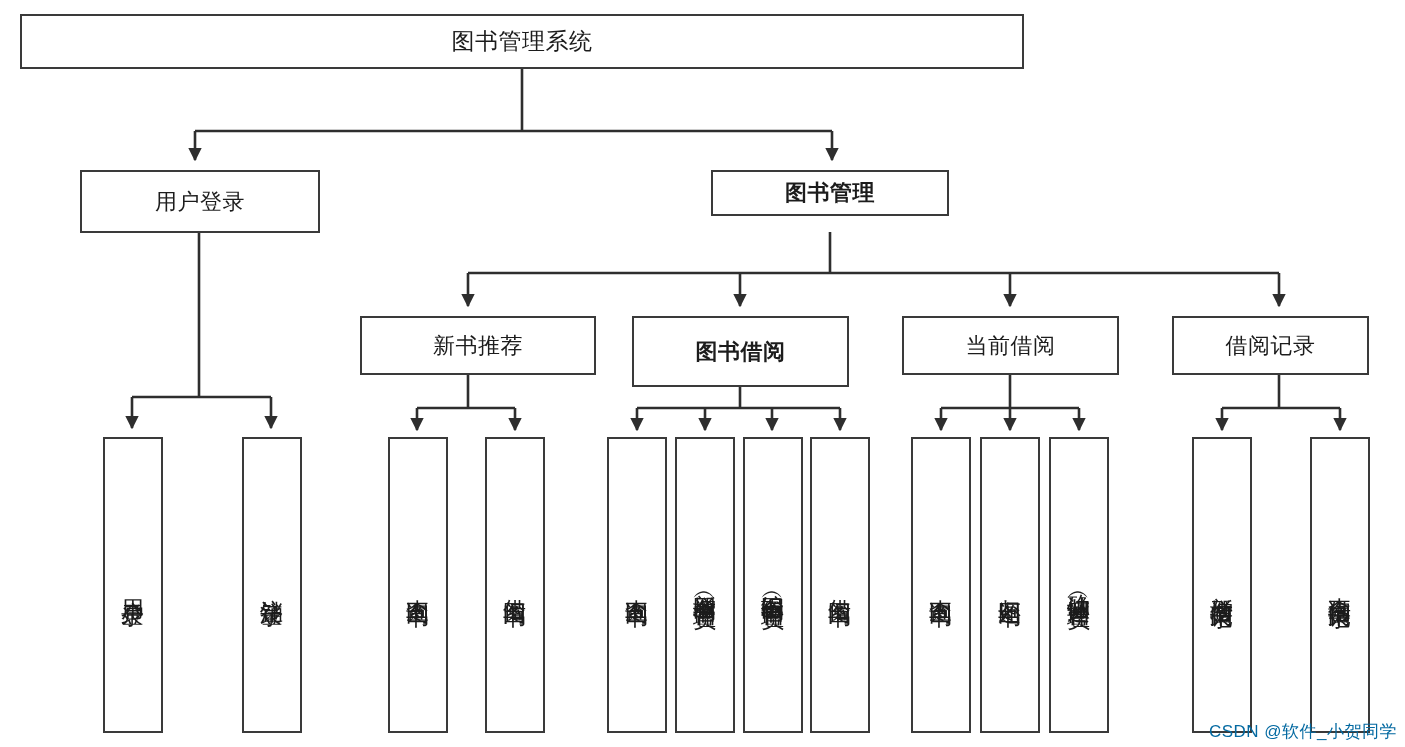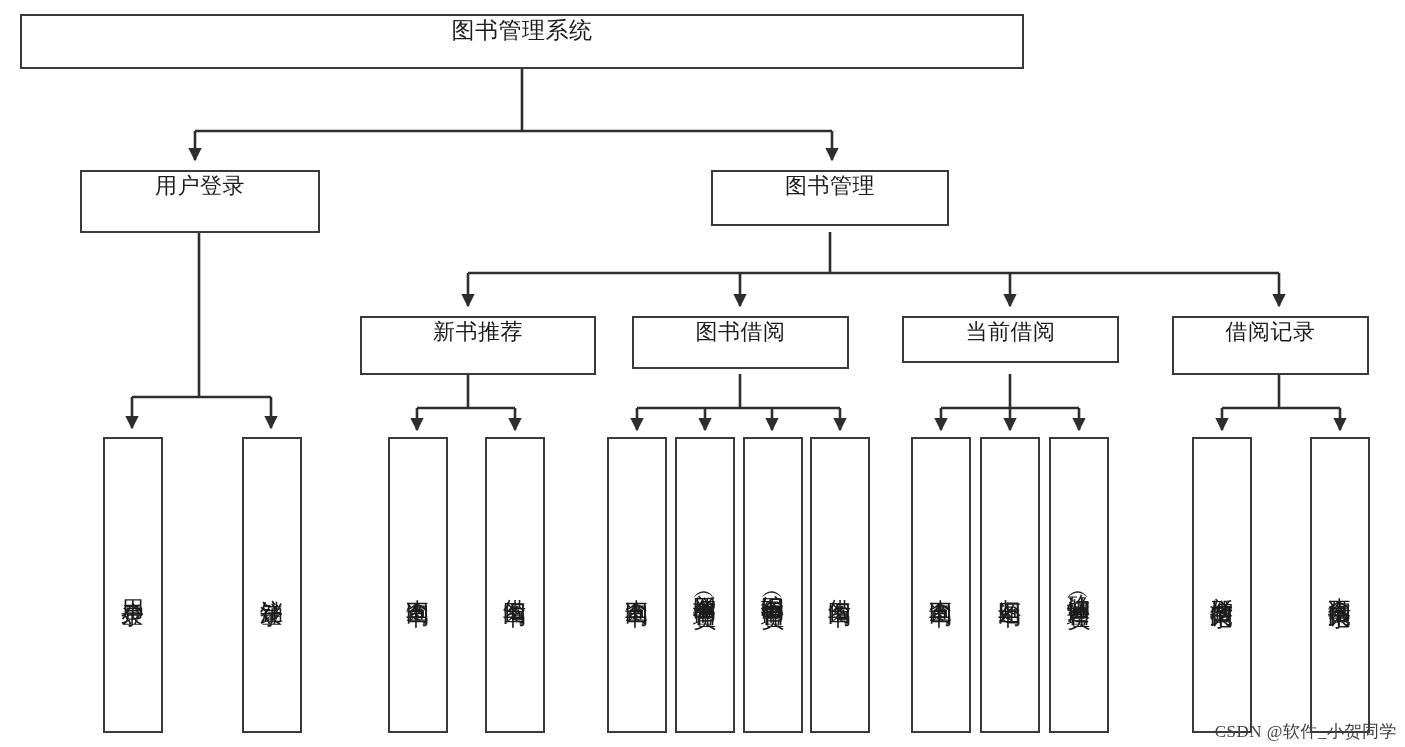--- a/index.html
+++ b/index.html
@@ -26,20 +26,21 @@
     width: 1405px;
     height: 747px;
     pointer-events: none;
   }
   .node {
     position: absolute;
     box-sizing: border-box;
     background: #ffffff;
     border: 2.5px solid #3a3a3a;
     display: flex;
+    align-items: center;
     justify-content: center;
     z-index: 2;
   }
   .node .label {
     font-size: 22px;
     line-height: 1.25;
     letter-spacing: 0.5px;
     color: #1c1c1c;
     white-space: nowrap;
     text-align: center;
@@ -56,25 +57,25 @@
     line-height: 1.05;
     letter-spacing: 2px;
     white-space: nowrap;
     text-align: center;
   }
   .watermark {
     position: absolute;
     right: 8px;
     bottom: 4px;
     font-size: 17px;
-    color: #404040;
+    color: #0369a1;
     letter-spacing: 0.5px;
     z-index: 5;
     white-space: nowrap;
-    font-family: Liberation Serif, serif;
+    font-family: Liberation Sans, sans-serif;
   }
 </style>
 </head>
 <body>
 
 <div id="canvas">
 
   <svg class="connectors" viewBox="0 0 1405 747" xmlns="http://www.w3.org/2000/svg">
     <defs>
       <marker id="arrow" viewBox="0 0 10 10" refX="9" refY="5" markerWidth="5.2" markerHeight="5.2" orient="auto-start-reverse">
@@ -125,31 +126,31 @@
     </g>
   </svg>
 
   <div class="node root" style="left:20px; top:14px; width:1004px; height:55px;">
     <span class="label">图书管理系统</span>
   </div>
 
   <div class="node" style="left:80px; top:170px; width:240px; height:63px;">
     <span class="label">用户登录</span>
   </div>
-  <div class="node" style="left:711px; top:170px; width:238px; height:56px;">
+  <div class="node" style="left:711px; top:170px; width:238px; height:46px;font-weight:bold;">
     <span class="label">图书管理</span>
   </div>
 
   <div class="node" style="left:360px; top:316px; width:236px; height:59px;">
     <span class="label">新书推荐</span>
   </div>
-  <div class="node" style="left:632px; top:316px; width:217px; height:53px;">
+  <div class="node" style="left:632px; top:316px; width:217px; height:71px;font-weight:bold;">
     <span class="label">图书借阅</span>
   </div>
-  <div class="node" style="left:902px; top:316px; width:217px; height:47px;">
+  <div class="node" style="left:902px; top:316px; width:217px; height:59px;">
     <span class="label">当前借阅</span>
   </div>
   <div class="node" style="left:1172px; top:316px; width:197px; height:59px;">
     <span class="label">借阅记录</span>
   </div>
 
   <div class="node leaf" style="left:103px; top:437px; width:60px; height:296px;">
     <span class="label">用户登录</span>
   </div>
   <div class="node leaf" style="left:242px; top:437px; width:60px; height:296px;">

